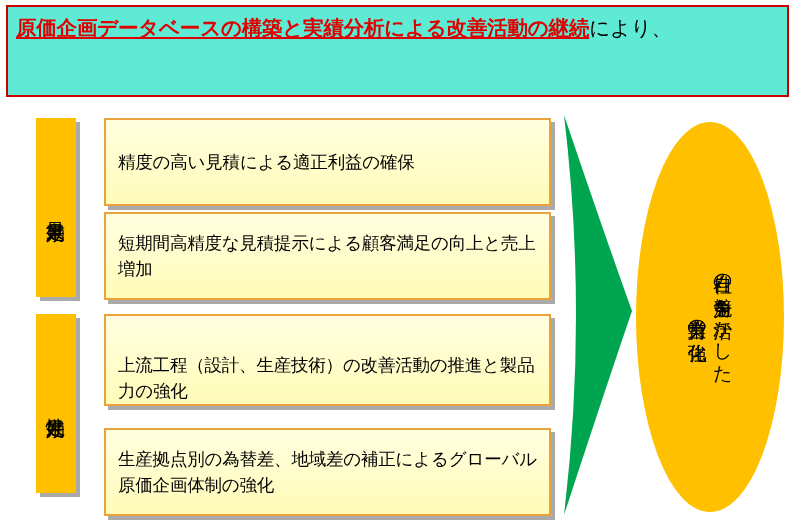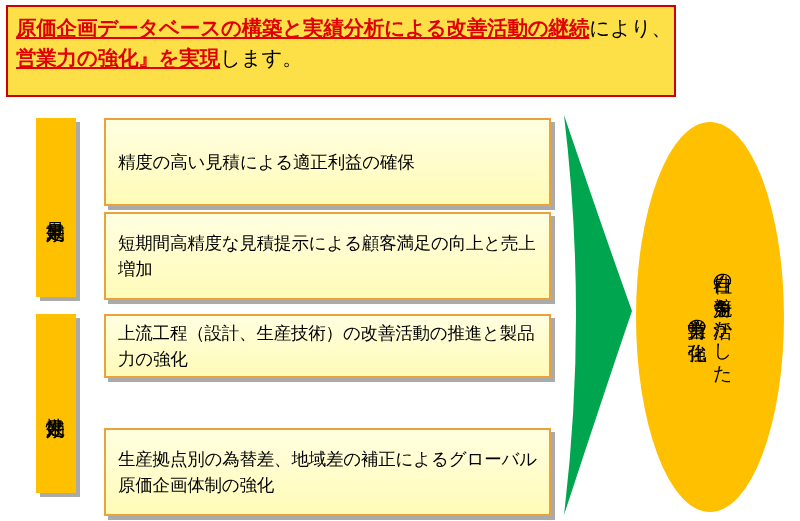--- a/index.html
+++ b/index.html
@@ -7,22 +7,22 @@
     width:800px;height:521px;
     background:#ffffff;
     font-family:"Liberation Sans","DejaVu Sans",sans-serif;
     overflow:hidden;
     position:relative;
   }
   #slide{position:absolute;left:0;top:0;width:800px;height:521px;}
 
   
   .banner{
-    position:absolute;left:6px;top:5px;width:670px;height:92px;
-    background:#fde047;
+    position:absolute;left:6px;top:5px;width:783px;height:92px;
+    background:#5eead4;
     border:2px solid #CC0000;
     box-sizing:border-box;
     padding:6px 8px 12px 8px;
   }
   .banner p{
     margin:0;
     font-size:20.5px;
     line-height:30px;
     color:#000000;
     white-space:nowrap;
@@ -66,21 +66,21 @@
   }
   .item p{
     margin:0;
     font-size:17.5px;
     line-height:26px;
     color:#000000;
     letter-spacing:-0.2px;
   }
   #item-1{top:118px;height:88px;}
   #item-2{top:212px;height:88px;}
-  #item-3{top:314px;height:64px;}
+  #item-3{top:314px;height:92px;align-items:flex-end;}
   #item-4{top:428px;height:88px;}
 
   
   #arrow{
     position:absolute;left:558px;top:115px;width:100px;height:400px;
   }
 
   
   #oval{
     position:absolute;left:636px;top:122px;width:148px;height:390px;
@@ -99,21 +99,20 @@
     text-align:center;
   }
 </style>
 </head>
 <body>
 
 <div id="slide">
 
   <div class="banner">
     <p><span class="hl">原価企画データベースの構築と実績分析による改善活動の継続</span><span>により、</span></p>
-    <p><span class="hl">営業力の強化』を実現</span><span>します。</span></p>
   </div>
 
   <div class="cat" id="cat-quant">
     <span>定量効果</span>
   </div>
   <div class="cat" id="cat-qual">
     <span>定性効果</span>
   </div>
 
   <div class="item" id="item-1">

